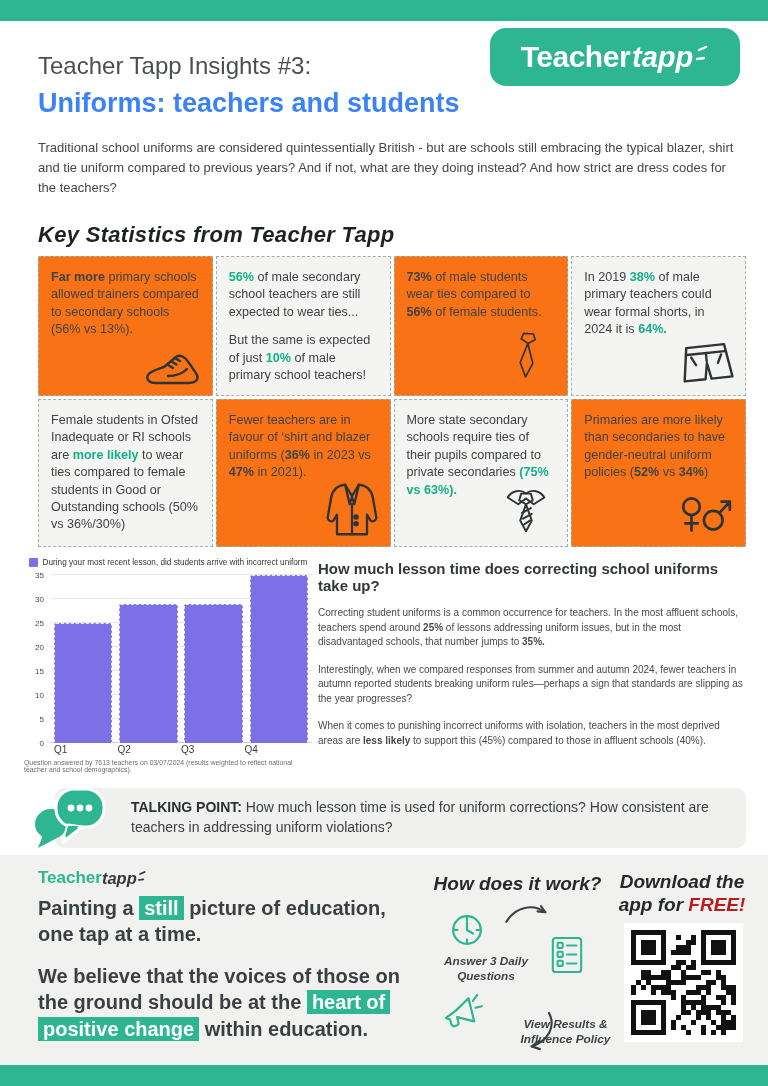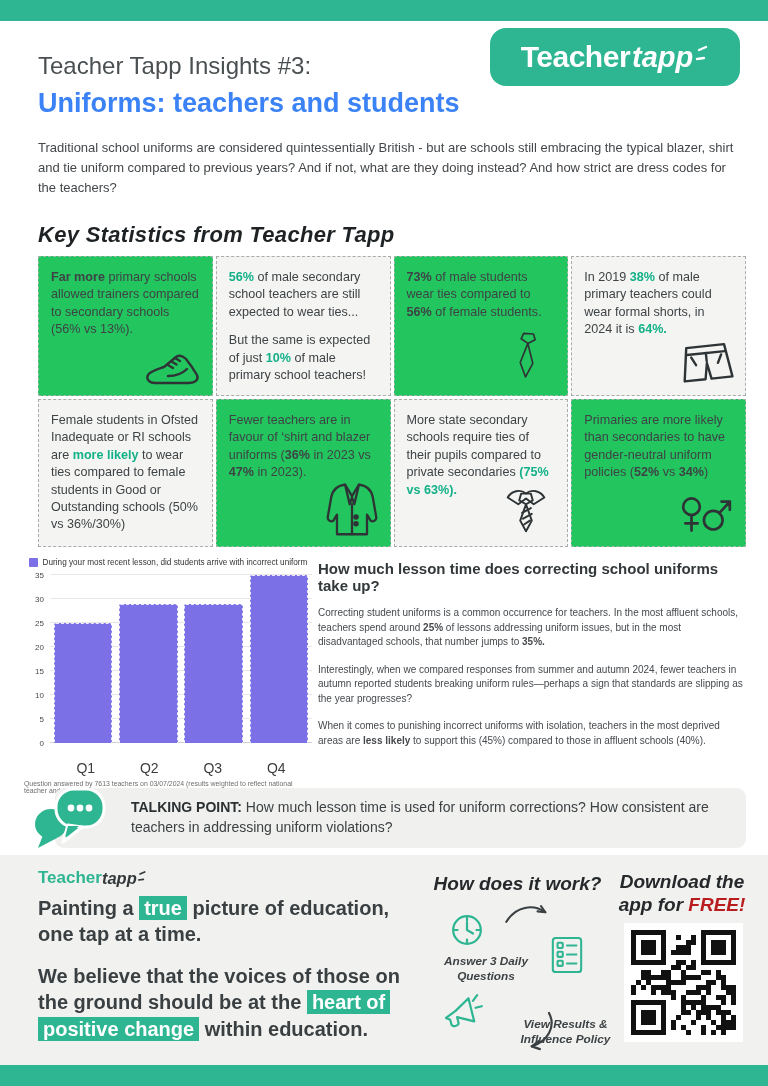--- a/index.html
+++ b/index.html
@@ -21,40 +21,40 @@
 
   .hand { font-style:italic; font-weight:700; }
 
   .stats-heading { position:absolute; left:38px; top:222px; font-size:22px; color:#1e2224; letter-spacing:0.3px; }
 
   
   .grid { position:absolute; left:38px; top:256px; width:708px; display:grid;
     grid-template-columns:repeat(4,1fr); grid-template-rows:140px 148px; gap:3px; }
   .cell { position:relative; padding:12px 12px; font-size:12.6px; line-height:1.38; color:#3e4346;
     border:1.5px dashed #a9ada9; }
-  .cell.green { background:#22c55e; border-color:#9fb8ab; }
+  .cell.green { background:#f97316; border-color:#9fb8ab; }
   .cell.white { background:#f4f4f2; }
   .cell p { margin:0 0 11px 0; }
   .cell p:last-child { margin-bottom:0; }
   .cell-icon { position:absolute; }
   .teal { color:#12b188; font-weight:700; }
 
   
   .chart { position:absolute; left:24px; top:558px; width:288px; }
   .legend { display:flex; align-items:center; justify-content:center; gap:5px; font-size:8.2px; color:#333; }
   .legend .swatch { width:9px; height:9px; background:#7b70e6; border-radius:1px; flex:0 0 auto; }
   .plot { position:relative; margin:8px 0 0 26px; height:168px; }
   .gridline { position:absolute; left:0; right:0; height:1px; background:#e7e7e7; }
   .gridline.axis { background:#cfcfcf; }
   .ytick { position:absolute; left:-26px; width:20px; text-align:right; font-size:8px; color:#4a4a4a; transform:translateY(50%); }
   .bars { position:absolute; left:0; right:0; top:0; bottom:0; display:flex; align-items:flex-end;
     justify-content:space-between; padding:0 4px; }
   .bar { width:23%; background:#7b70e6; border:1px dashed rgba(255,255,255,0.85); border-bottom:none; border-radius:2px 2px 0 0; }
   .xlabels { display:flex; margin-left:26px; padding:0 4px; }
-  .xlabels div { flex:1; text-align:center; font-size:14px; color:#3c3c3c; padding-top:17px; }
+  .xlabels div { flex:1; text-align:left; font-size:10px; color:#3c3c3c; padding-top:1px; }
   .chart-footnote { margin-top:4px; font-size:6.9px; color:#6e6e6e; }
 
   
   .right-col { position:absolute; left:318px; top:560px; width:428px; }
   .right-col h3 { font-size:15px; font-weight:800; color:#33383b; margin-bottom:12px; }
   .right-col p { font-size:10px; line-height:1.45; color:#45494c; margin-bottom:13px; }
 
   
   .talking-box { position:absolute; left:55px; top:788px; width:691px; min-height:58px; background:#f0f0ee;
     border-radius:9px; padding:10px 16px 10px 76px; display:flex; align-items:center; }
@@ -148,21 +148,21 @@
           <path d="M13 15 L17 23 M43 15 L39 23"></path>
         </g>
       </svg>
     </div>
 
     <div class="cell white">
       <p><span>Female students in Ofsted Inadequate or RI schools are </span><span class="teal">more likely</span><span> to wear ties compared to female students in Good or Outstanding schools (50% vs 36%/30%)</span></p>
     </div>
 
     <div class="cell green">
-      <p><span>Fewer teachers are in favour of ‘shirt and blazer uniforms (</span><span style="font-weight: 700;">36%</span><span> in 2023 vs </span><span style="font-weight: 700;">47%</span><span> in 2023).</span></p>
+      <p><span>Fewer teachers are in favour of ‘shirt and blazer uniforms (</span><span style="font-weight: 700;">36%</span><span> in 2023 vs </span><span style="font-weight: 700;">47%</span><span> in 2021).</span></p>
       <svg class="cell-icon" style="right:8px;bottom:6px;width:60px;height:60px" viewBox="0 0 52 52">
         <g fill="none" stroke="#2e3335" stroke-width="2" stroke-linecap="round" stroke-linejoin="round">
           <path d="M20 4 C13 5 9 9 8 15 L5 32 C4.5 35 8 37 10 35 L13 30 L13 47 L39 47 L39 30 L42 35 C44 37 47.5 35 47 32 L44 15 C43 9 39 5 32 4 L26 14 Z"></path>
           <path d="M20 4 L24 21 L26 15 L28 21 L32 4"></path>
           <path d="M26 21 L26 47"></path>
           <circle cx="29.5" cy="32" r="1.4" fill="#2e3335"></circle>
           <circle cx="29.5" cy="38" r="1.4" fill="#2e3335"></circle>
         </g>
       </svg>
     </div>
@@ -255,21 +255,21 @@
     <div class="footer-logo">
       <span class="t1">Teacher</span>
         <span class="t2">tapp</span>
       <svg width="10" height="16" viewBox="0 0 14 24">
         <g stroke="#33383b" stroke-width="2.6" stroke-linecap="round" fill="none">
           <path d="M4 6 L11 3"></path>
             <path d="M2 15 L9 14"></path>
         </g>
       </svg>
     </div>
-    <div class="tagline one"><span>Painting a </span><span class="hl">true</span><span> picture of education, one tap at a time.</span></div>
+    <div class="tagline one"><span>Painting a </span><span class="hl">still</span><span> picture of education, one tap at a time.</span></div>
     <div class="tagline two"><span>We believe that the voices of those on the ground should be at the </span><span class="hl">heart of positive change</span><span> within education.</span></div>
 
     <div class="how-heading hand">How does it work?</div>
 
     <svg class="icon-abs" style="left:448px;top:56px;width:38px;height:38px" viewBox="0 0 44 44">
       <g fill="none" stroke="#2eb592" stroke-width="2.6" stroke-linecap="round">
         <circle cx="22" cy="22" r="16"></circle>
         <path d="M22 8 v3 M36 22 h-3 M22 36 v-3 M8 22 h3"></path>
         <path d="M22 22 L22 13 M22 22 L29 26"></path>
       </g>

